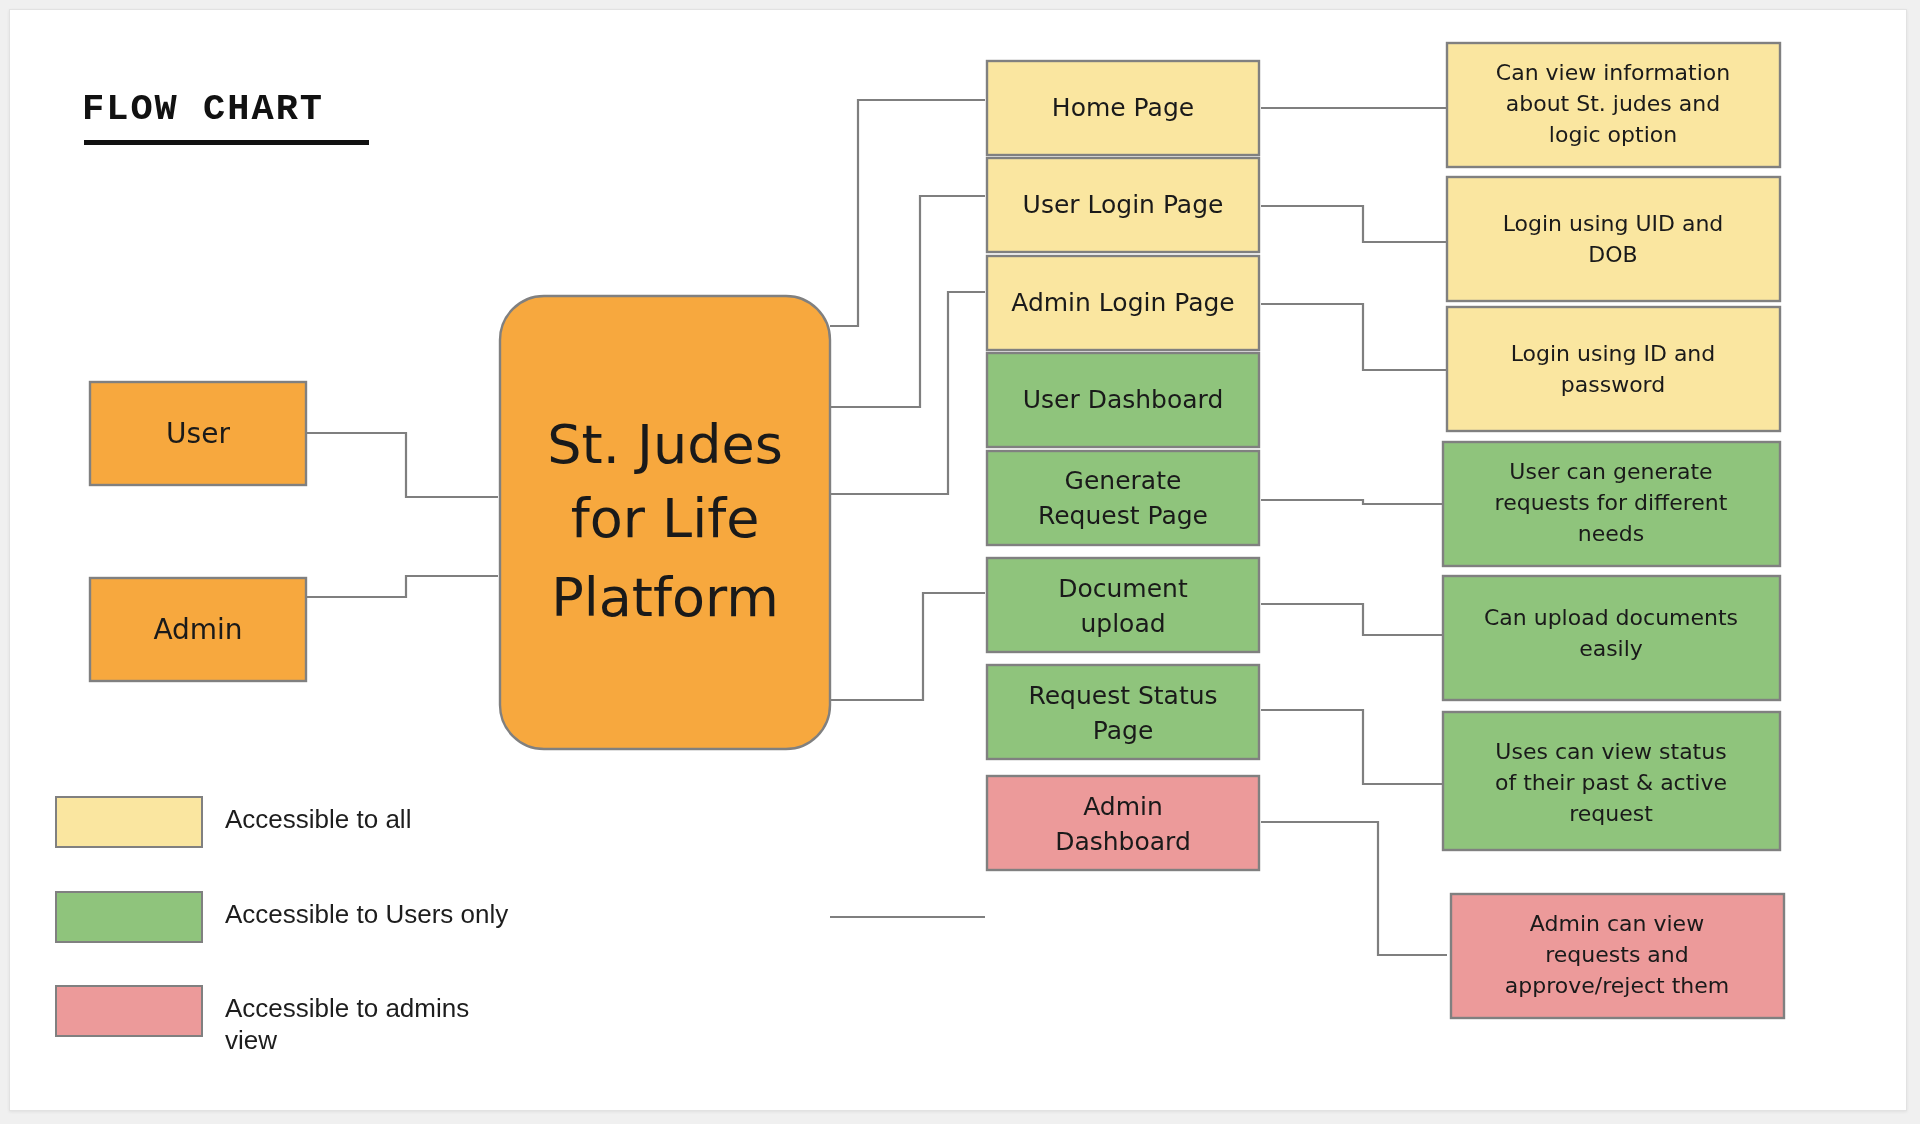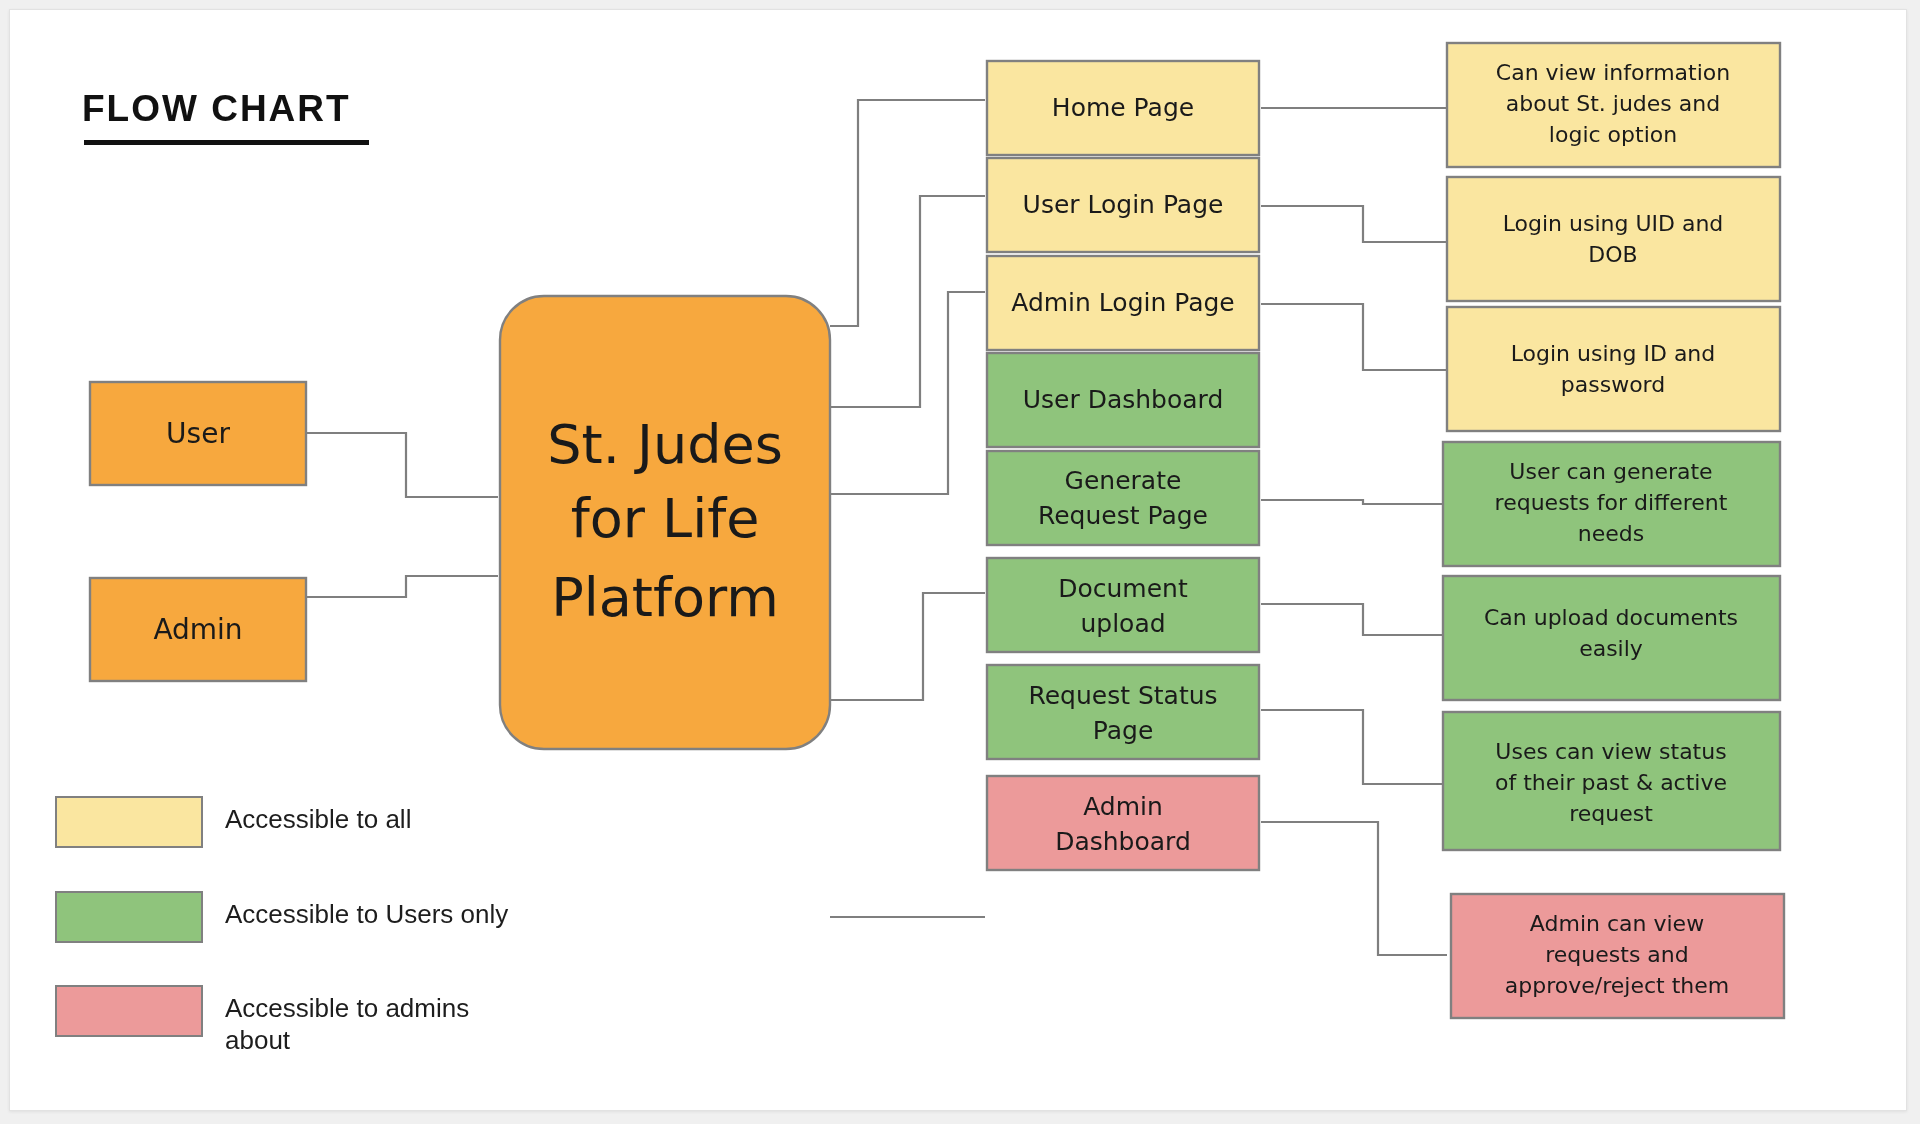--- a/index.html
+++ b/index.html
@@ -56,21 +56,21 @@
     text-anchor: middle;
     dominant-baseline: middle;
   }
   .lbl-mid   { font-size: 25px; }
   .lbl-desc  { font-size: 22px; }
   .lbl-side  { font-size: 28px; }
   .lbl-hub   { font-size: 54px; }
 
   .title-text {
     position: absolute;
-    font-family: Liberation Sans, sans-serif;
+    font-family: Liberation Mono, monospace;
     font-weight: 700;
     font-size: 37px;
     letter-spacing: 2px;
     color: #111111;
     white-space: nowrap;
   }
   .title-rule {
     position: absolute;
     background: #111111;
     height: 5px;
@@ -242,18 +242,18 @@
       <div class="legend-swatch sw-green"></div>
       <div class="legend-text">
         <div>Accessible to Users only</div>
       </div>
     </div>
 
     <div class="legend-row" style="left:45px; top:975px;">
       <div class="legend-swatch sw-pink"></div>
       <div class="legend-text">
         <div>Accessible to admins</div>
-        <div>about</div>
+        <div>view</div>
       </div>
     </div>
 
   </div>
 </div>
 
 </body></html>

